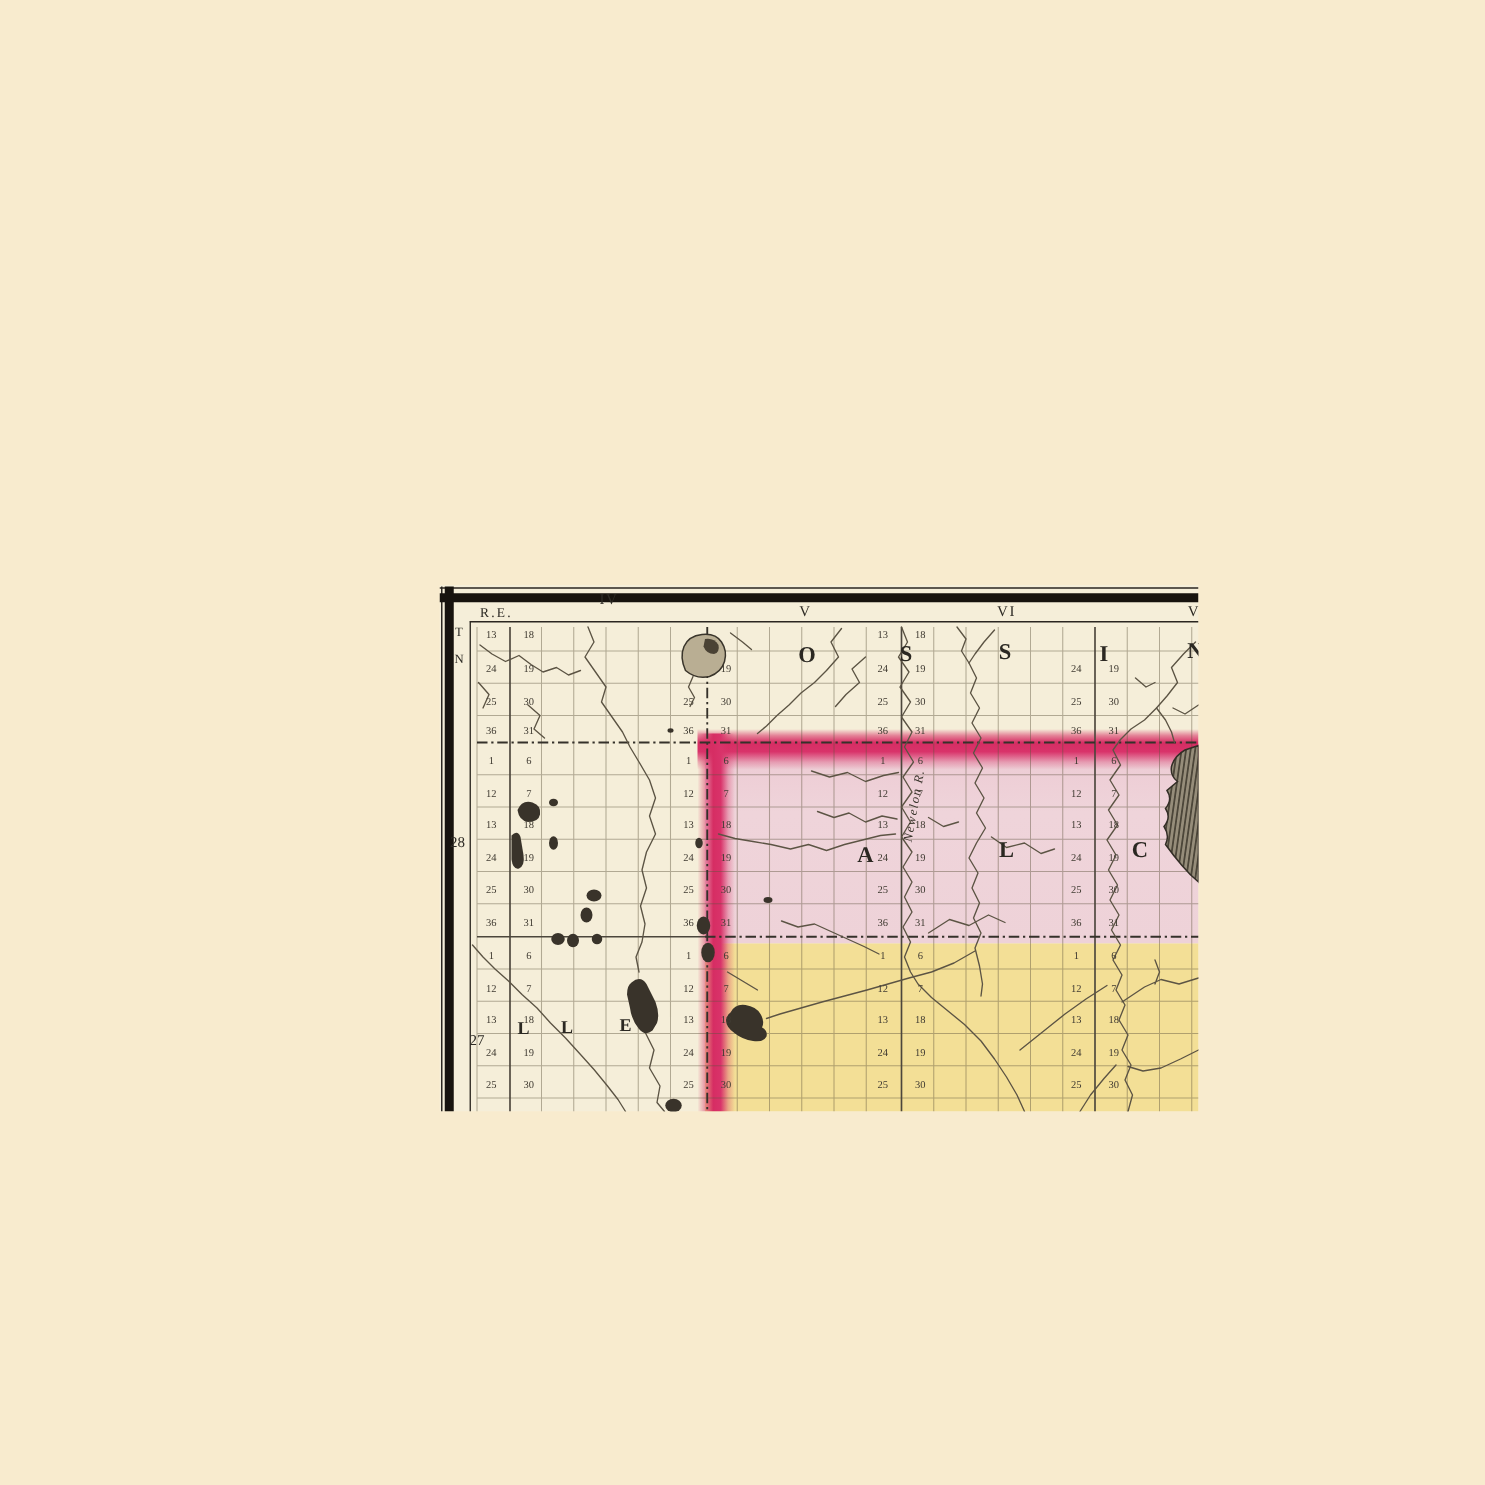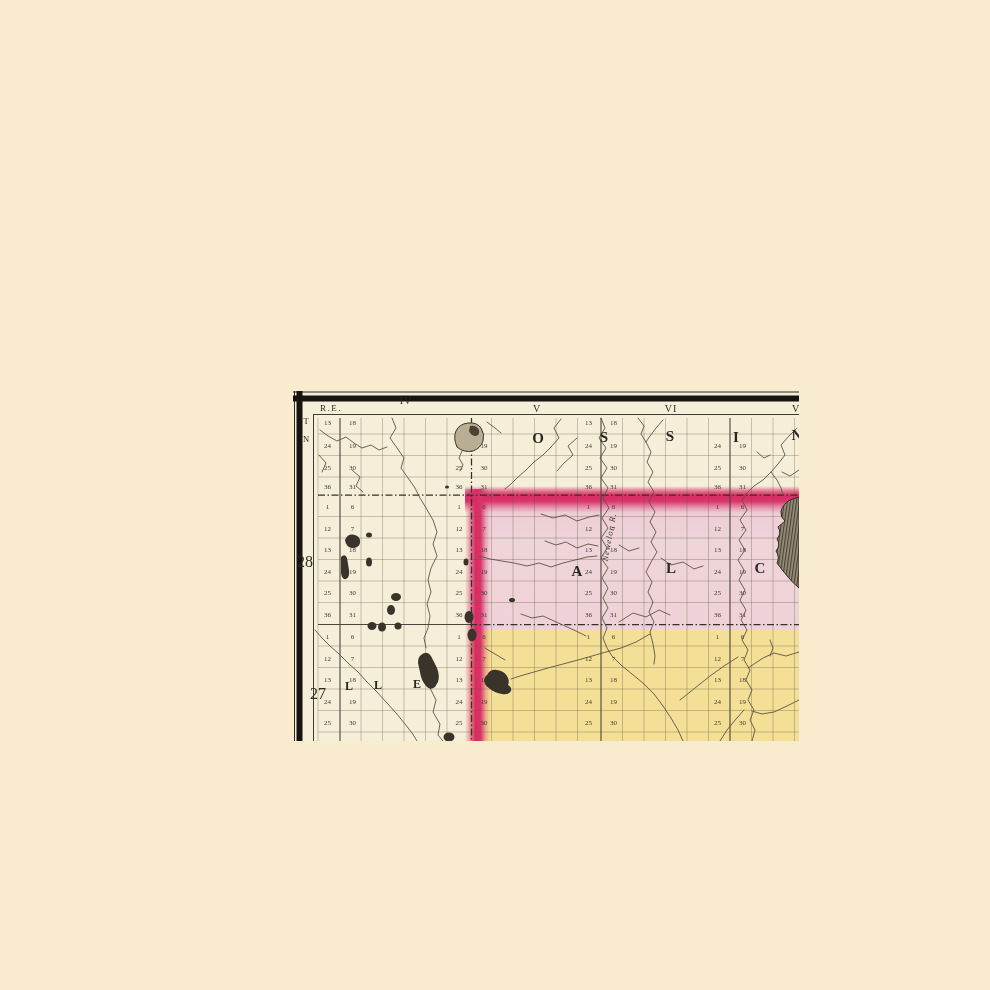--- a/index.html
+++ b/index.html
@@ -15,21 +15,21 @@
     background:linear-gradient(180deg,rgba(214,45,99,0) 0%,rgba(214,45,99,.55) 16%,#d62d63 34%,#d9336a 56%,rgba(214,45,99,.30) 82%,rgba(214,45,99,0) 100%);}
   #band-v{position:absolute;left:465px;top:489px;width:25px;height:252px;
     background:linear-gradient(90deg,rgba(214,45,99,0) 0%,rgba(214,45,99,.50) 22%,#d62d63 42%,#d9336a 62%,rgba(214,45,99,.32) 82%,rgba(214,45,99,0) 100%);}
   svg{position:absolute;left:0;top:0;}
   .lbl{position:absolute;transform:translate(-50%,-50%);white-space:nowrap;color:#34302a;}
   .num{font-size:7px;color:#403b32;}
   .big-letter{font-weight:bold;color:#2b2822;}
   .numeral{font-size:10px;letter-spacing:1px;color:#2e2b25;}
   .margin-label{font-size:9px;letter-spacing:1.5px;color:#2e2b25;}
   .tn-label{font-size:8.5px;color:#2e2b25;}
-  .row-num{font-size:16px;color:#2e2b25;text-align:right;}
+  .row-num{font-size:10px;color:#2e2b25;text-align:right;}
   .river-label{font-size:8.5px;font-style:italic;letter-spacing:1px;color:#3a352c;}
 </style>
 </head>
 <body style="background: rgb(248, 235, 206);">
 
 <div id="scene">
   <div id="sheet">
     <div id="paper" style="background: rgb(245, 238, 217);"></div>
     <div id="sheet-inner">
 

